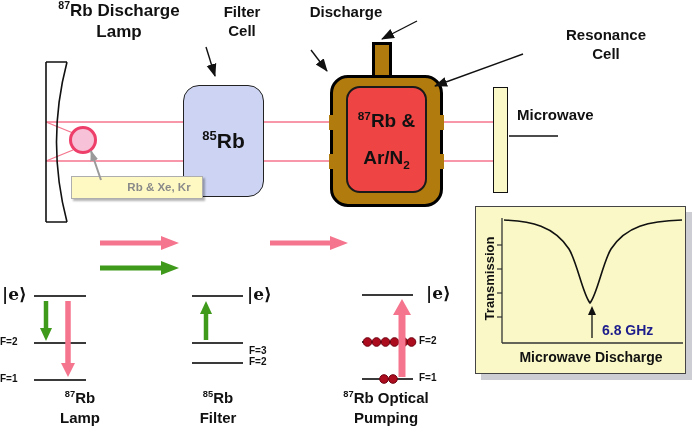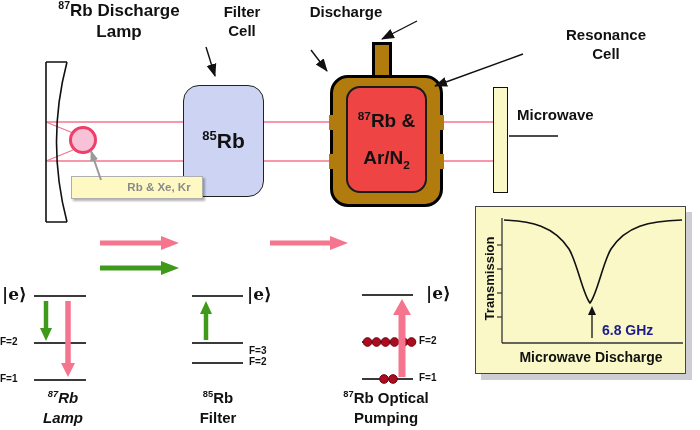--- a/index.html
+++ b/index.html
@@ -132,21 +132,21 @@
     <div>Resonance</div>
     <div>Cell</div>
   </div>
 
   <div class="abs photodiode"></div>
   <div class="abs b photodiode-label">Microwave</div>
 
   <div class="abs ket" style="left:2px;top:284px;">|e⟩</div>
   <div class="abs flabel" style="left:0;top:336px;">F=2</div>
   <div class="abs flabel" style="left:0;top:373px;">F=1</div>
-  <div class="abs lvl-name" style="left:7px;top:388px;font-style:italic;">
+  <div class="abs lvl-name" style="left:24px;top:388px;">
     <div><sup>87</sup><span>Rb</span></div>
     <div>Lamp</div>
   </div>
 
   <div class="abs ket" style="left:247px;top:284px;">|e⟩</div>
   <div class="abs flabel" style="left:249px;top:336px;margin-top:9px;">F=3</div>
   <div class="abs flabel" style="left:249px;top:356px;">F=2</div>
   <div class="abs lvl-name" style="left:162px;top:388px;">
     <div><sup>85</sup><span>Rb</span></div>
     <div>Filter</div>

